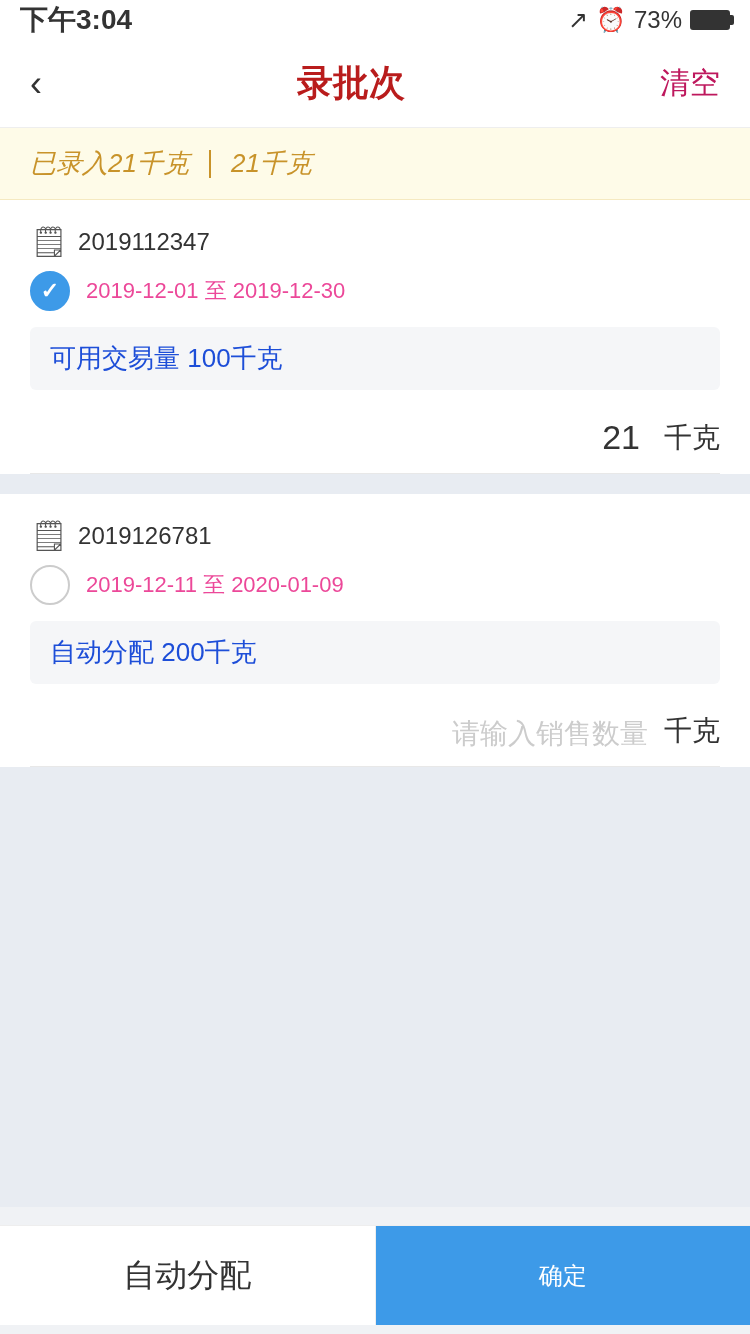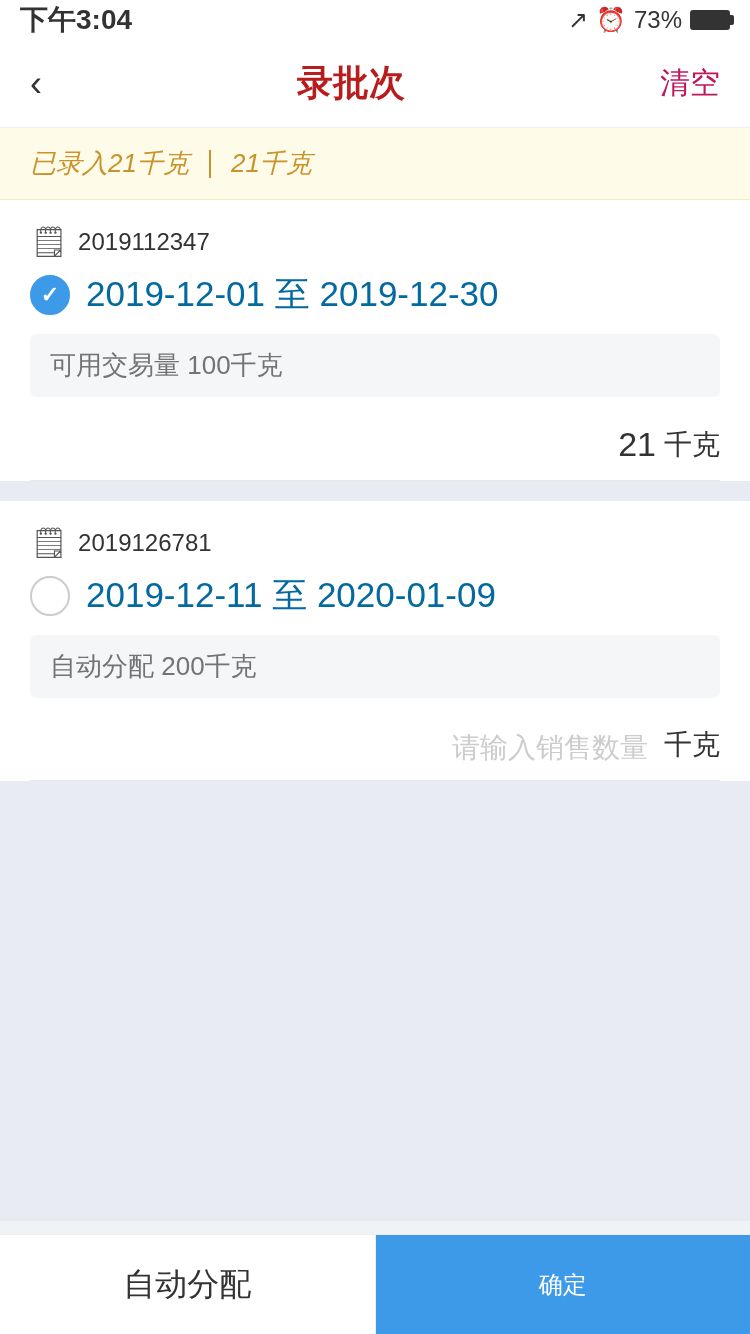--- a/index.html
+++ b/index.html
@@ -156,45 +156,45 @@
       background: #3d9ae8;
       border-color: #3d9ae8;
     }
     .radio-btn.checked::after {
       content: '✓';
       color: #fff;
       font-size: 22px;
       font-weight: bold;
     }
     .batch-date {
-      font-size: 35px;
-      color: #0369a1;
+      font-size: 22px;
+      color: #ec4899;
     }
 
     .batch-available {
       background: #f5f6f8;
       border-radius: 6px;
       padding: 14px 20px;
       font-size: 26px;
-      color: #737373;
+      color: #1d4ed8;
       margin: 0 0 16px 0;
     }
 
     .batch-quantity-row {
       display: flex;
       align-items: center;
       justify-content: flex-end;
       padding: 12px 0 16px 0;
       border-bottom: 1px solid #e8e8e8;
     }
     .quantity-value {
       font-size: 34px;
       color: #333;
       font-weight: 500;
-      margin-right: 8px;
+      margin-right: 24px;
     }
     .quantity-unit {
       font-size: 28px;
       color: #333;
     }
 
     .section-divider {
       height: 20px;
       background: #e8ecf2;
     }
@@ -232,21 +232,21 @@
       min-height: 440px;
     }
 
     
     .bottom-bar {
       height: 100px;
       background: #fff;
       display: flex;
       border-top: 1px solid #eee;
       position: fixed;
-      bottom: 0;
+      bottom: 9px;
       width: 750px;
     }
     .btn-auto {
       flex: 1;
       display: flex;
       align-items: center;
       justify-content: center;
       font-size: 32px;
       color: #333;
       background: #fff;

